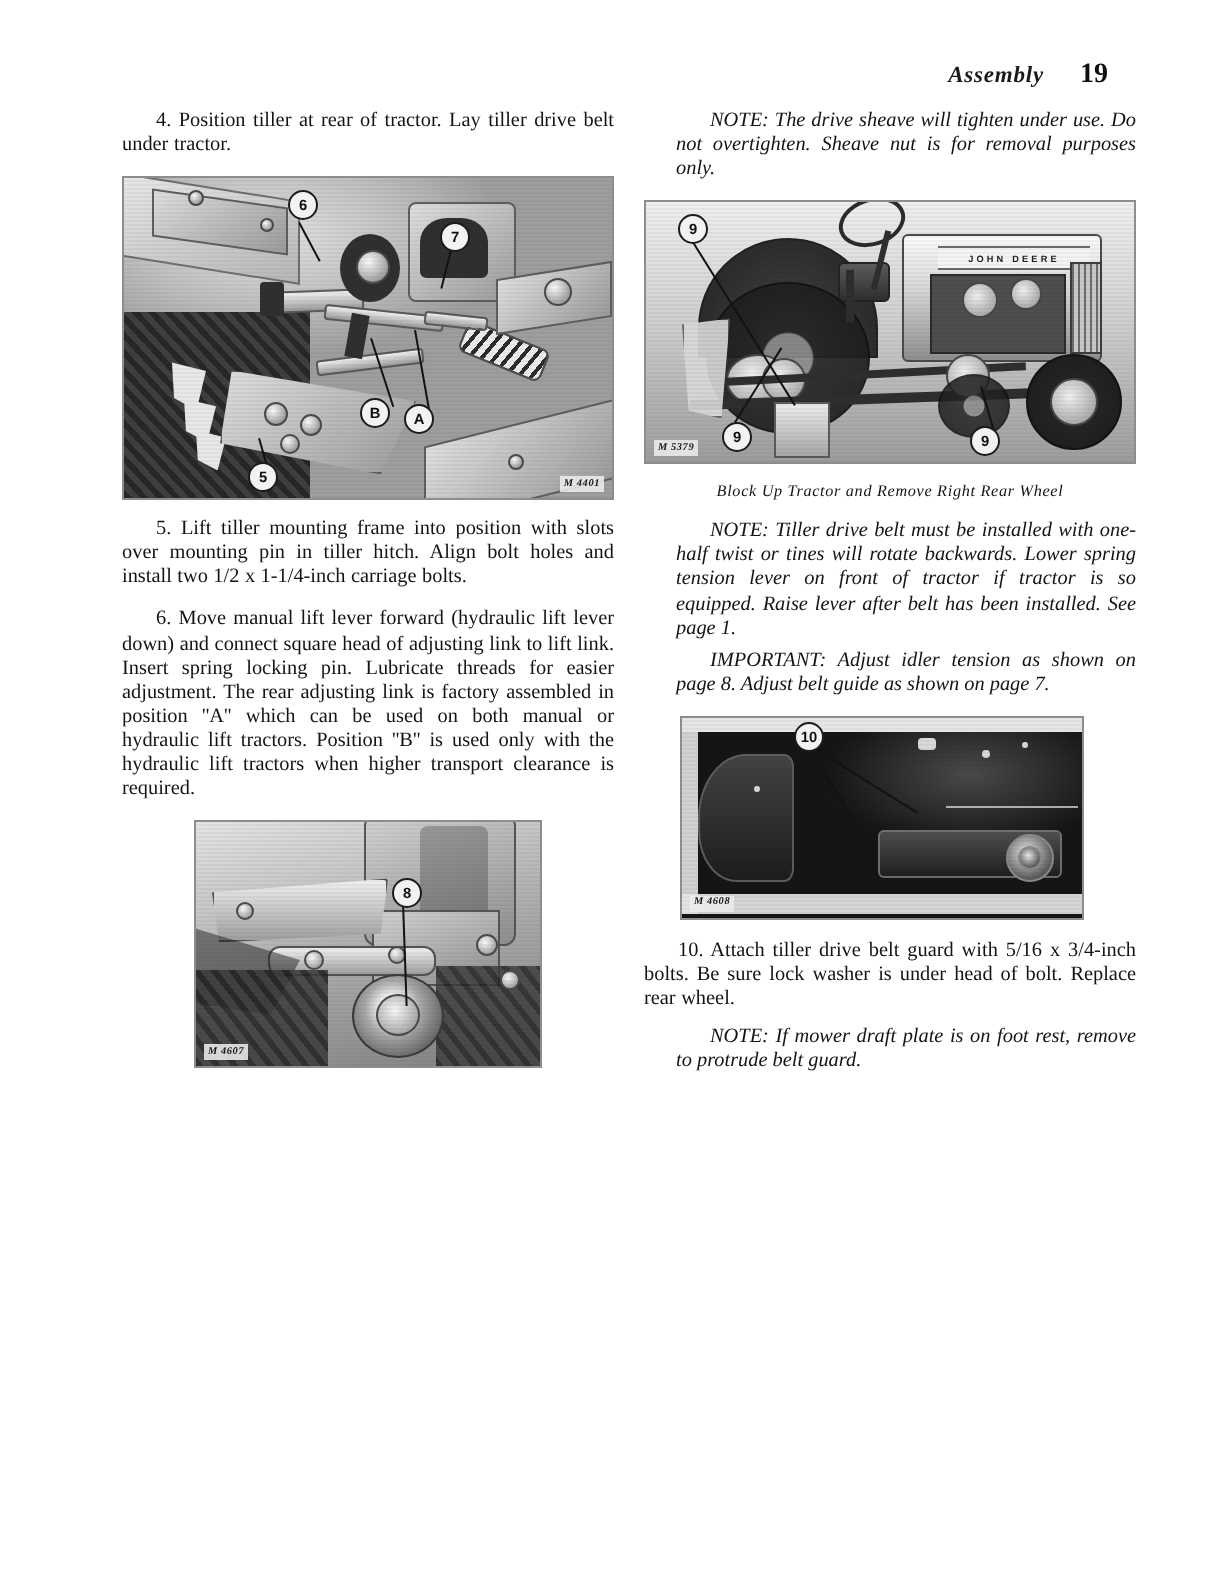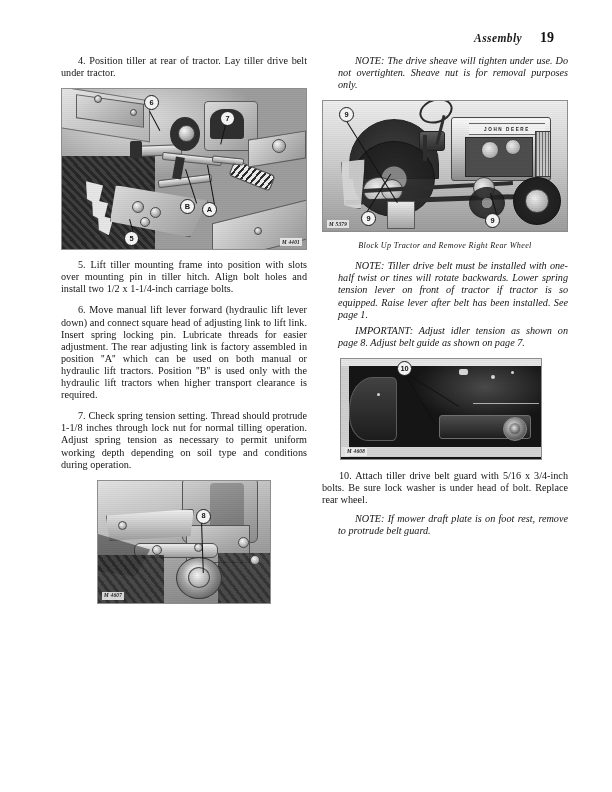--- a/index.html
+++ b/index.html
@@ -414,21 +414,20 @@
 
       <div class="leader" style="left:68px; top:130px; width:20px; transform:rotate(74deg);"></div>
       <div class="balloon" style="left:62px; top:142px;">5</div>
 
       <div class="grain"></div>
       <div class="fig-label" style="left:auto; right:4px;">M 4401</div>
     </div>
 
     <p class="body">5.  Lift tiller mounting frame into position with slots over mounting pin in tiller hitch. Align bolt holes and install two 1/2 x 1-1/4-inch carriage bolts.</p>
     <p class="body">6.  Move manual lift lever forward (hydraulic lift lever down) and connect square head of adjusting link to lift link. Insert spring locking pin. Lubricate threads for easier adjustment. The rear adjusting link is factory assembled in position ''A'' which can be used on both manual or hydraulic lift tractors. Position ''B'' is used only with the hydraulic lift tractors when higher transport clearance is required.</p>
-    <p class="body">7.  Check spring tension setting. Thread should protrude 1-1/8 inches through lock nut for normal tilling operation. Adjust spring tension as necessary to permit uniform working depth depending on soil type and conditions during operation.</p>
 
     <div class="figure" id="fig-sheave" style="margin-left:36px; margin-top:6px;">
       <div class="bg"></div>
 
       <div class="housing" style="left:84px; top:-4px; width:74px; height:64px; border-radius:6px;"></div>
       <div class="shadow" style="left:112px; top:2px; width:34px; height:54px; opacity:.28; border-radius:4px;"></div>
       <div class="housing" style="left:88px; top:44px; width:62px; height:36px;"></div>
 
       <div class="bracket" style="left:8px; top:28px; width:86px; height:30px; clip-path:polygon(0 22%,100% 0,96% 86%,4% 100%);"></div>
       <div class="bracket" style="left:36px; top:62px; width:82px; height:13px; border-radius:6px;"></div>

